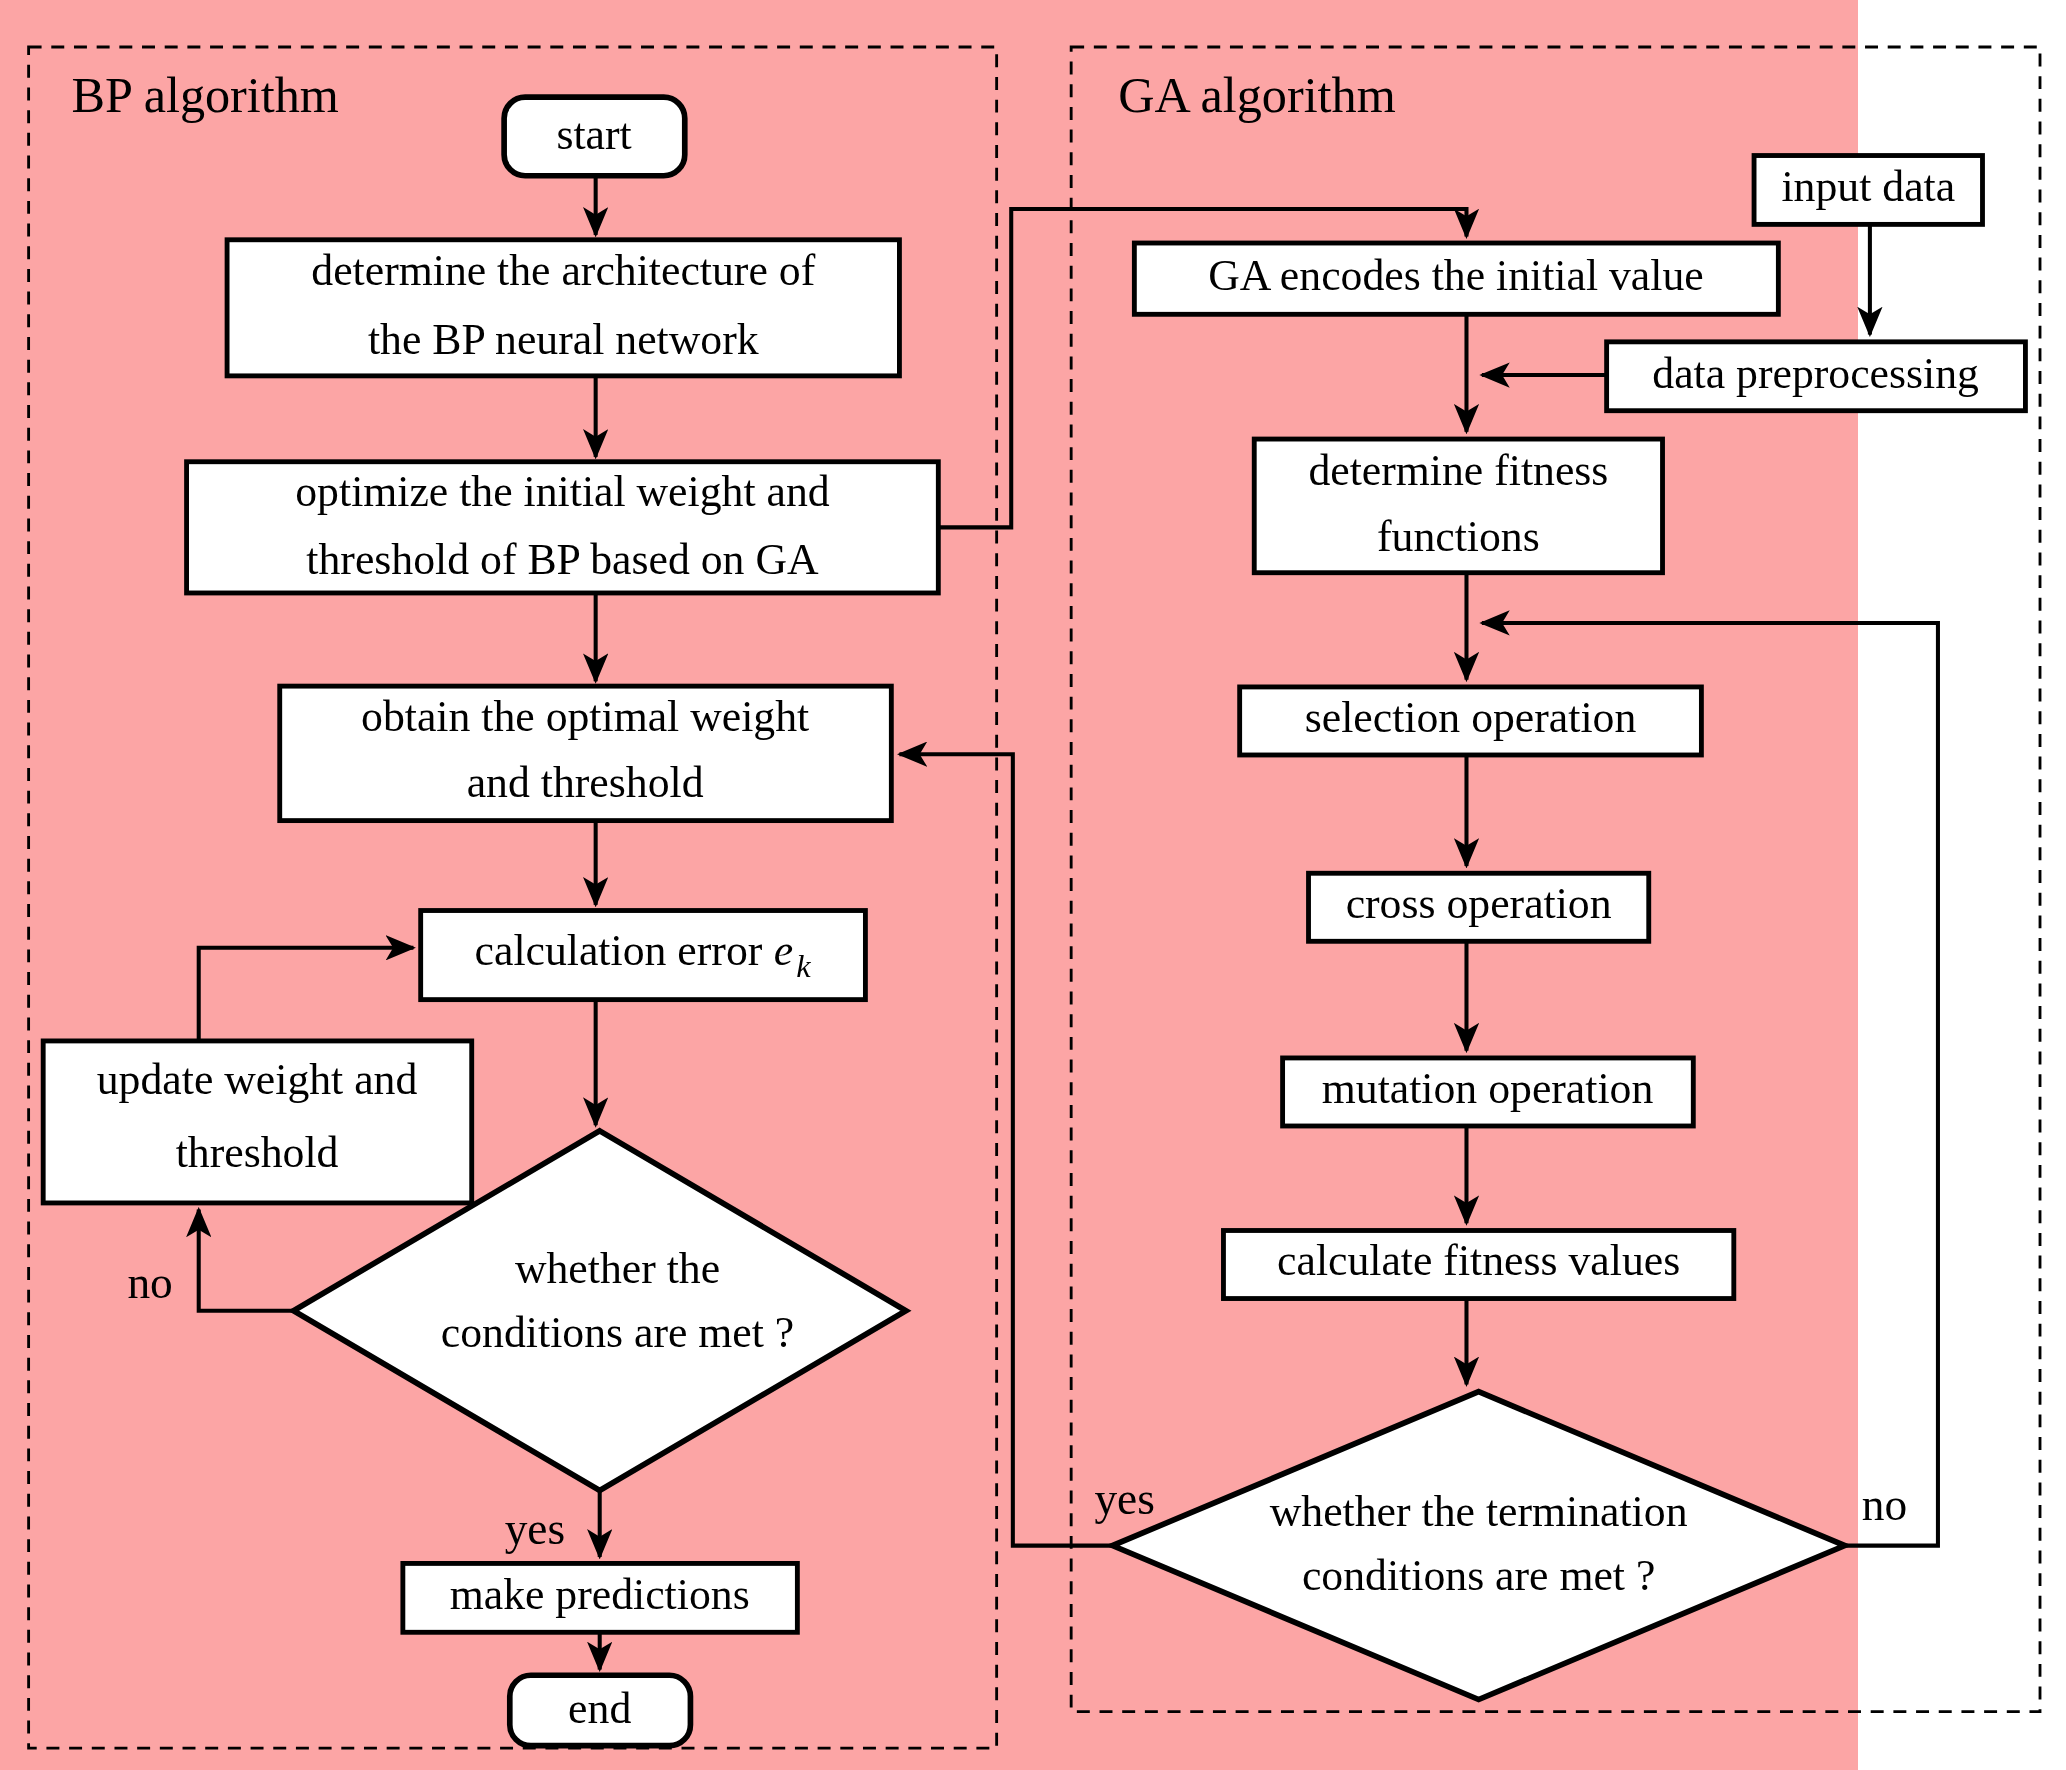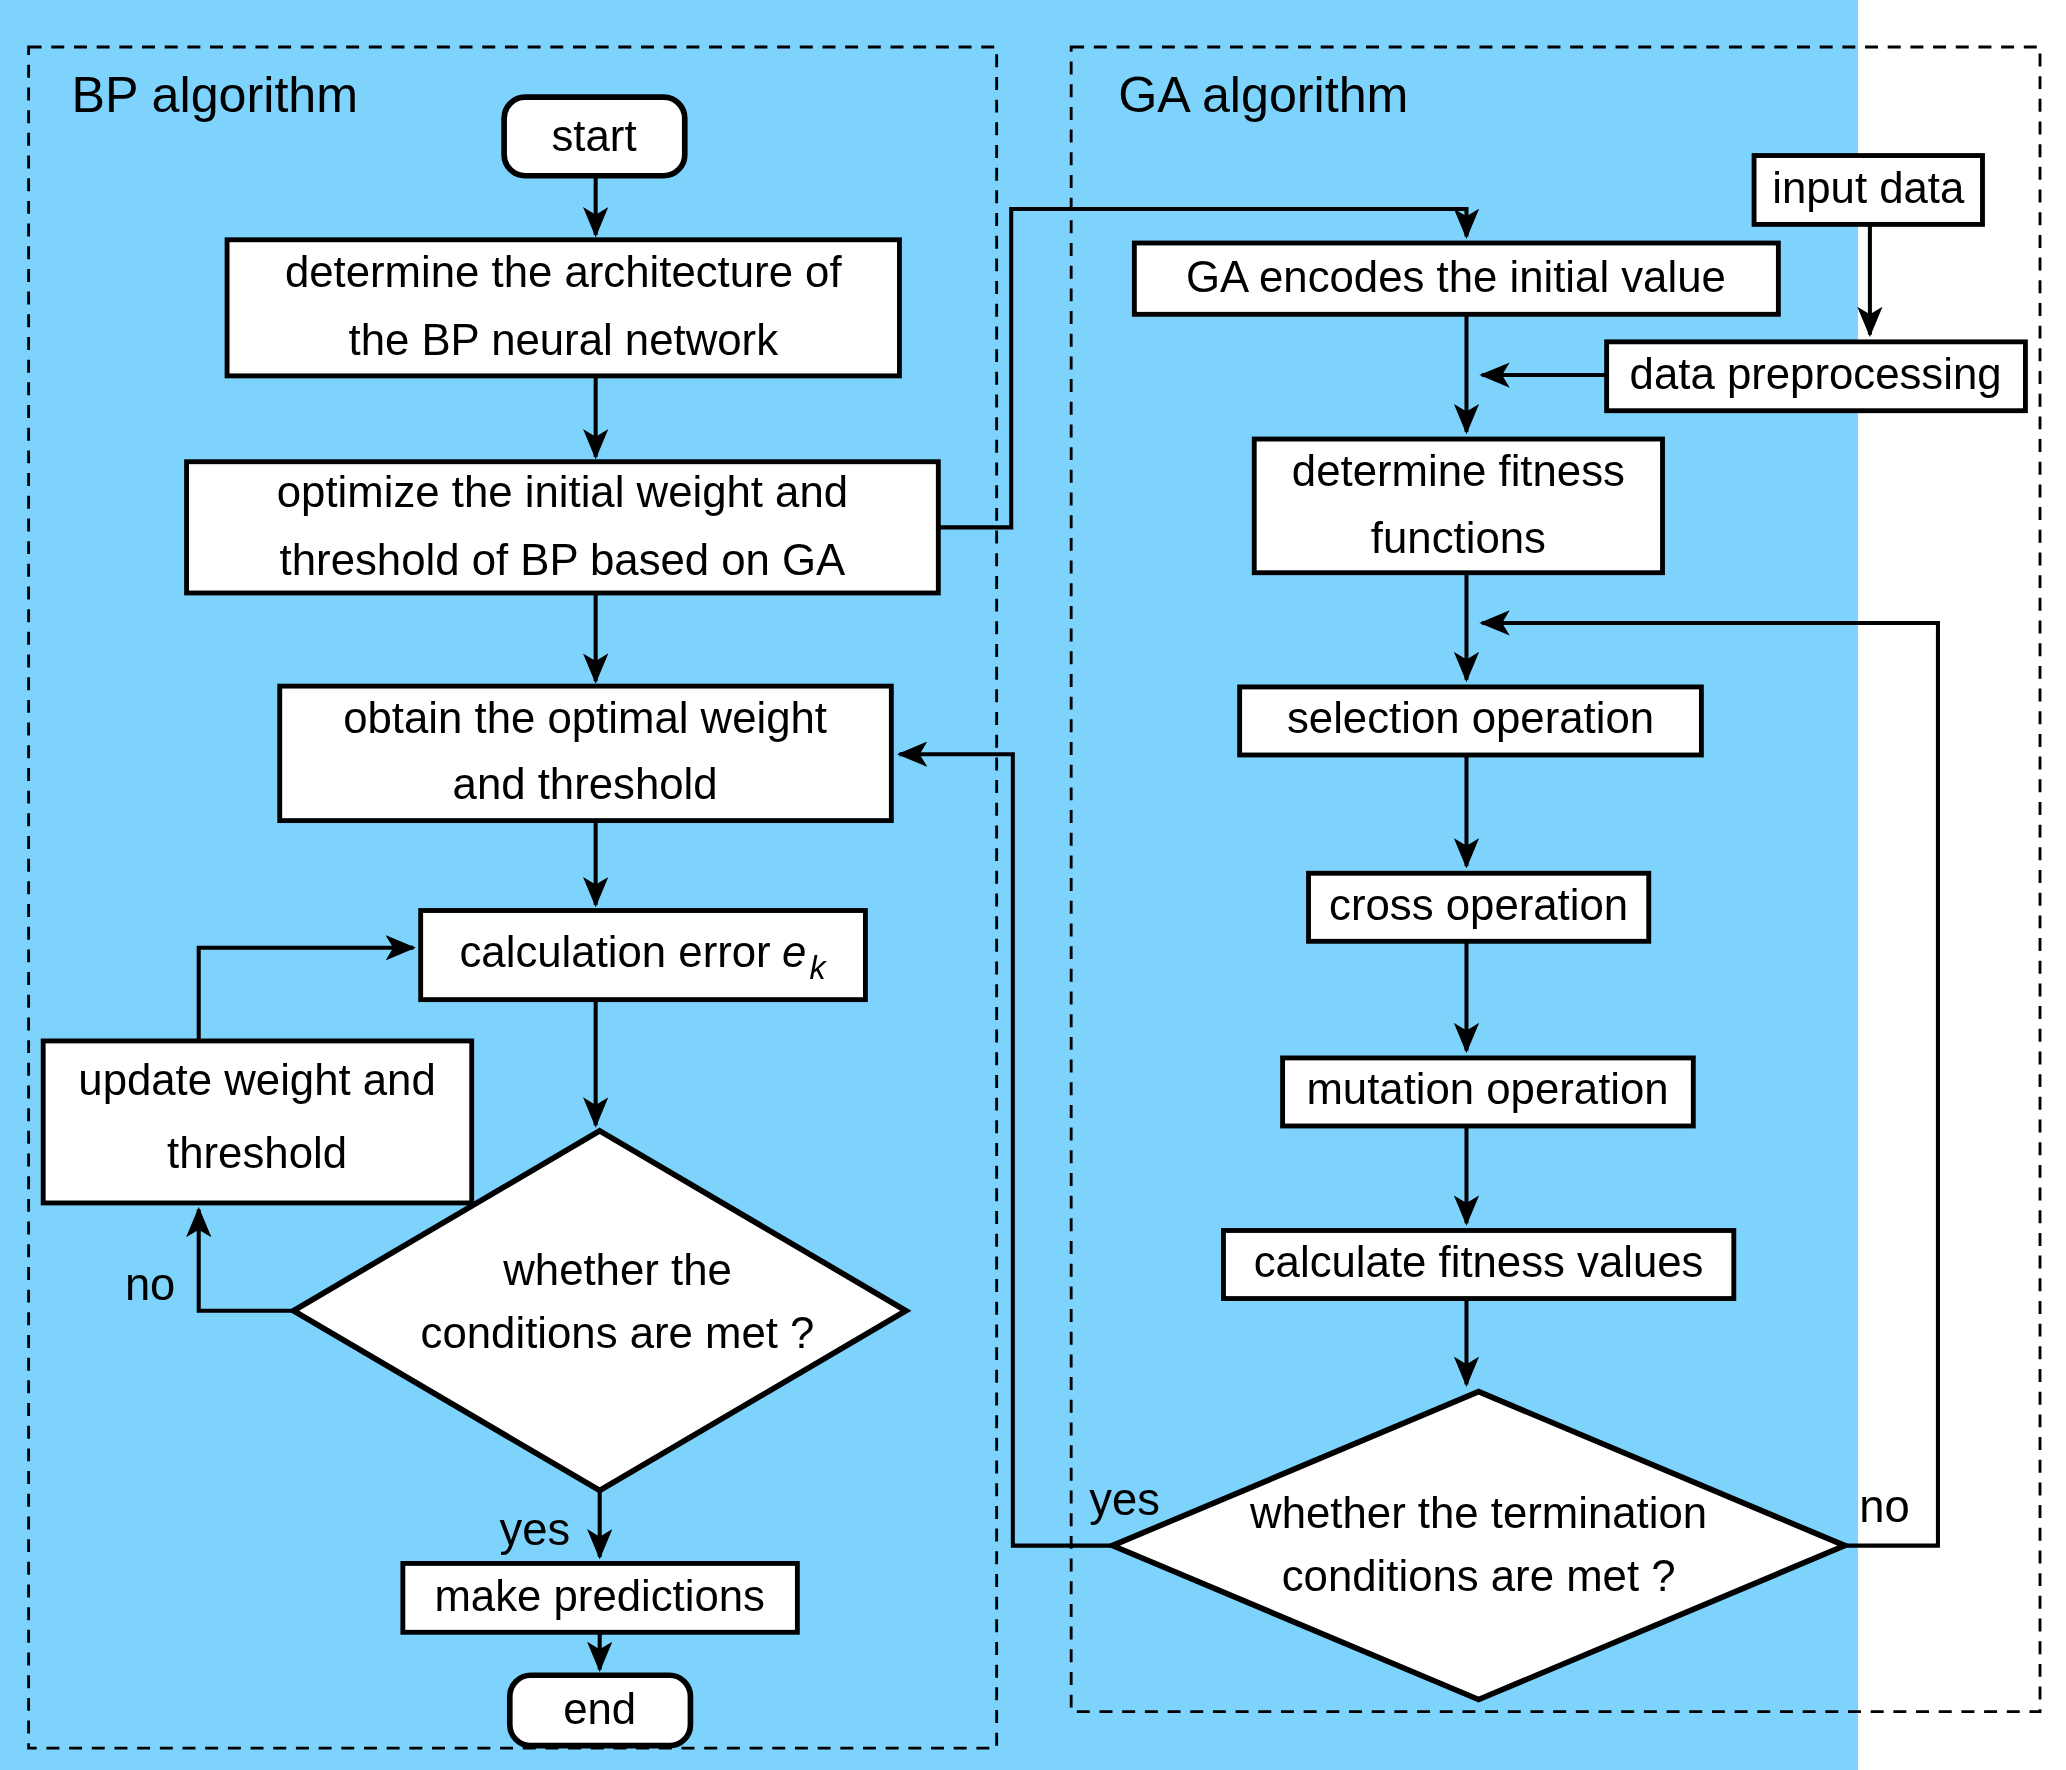--- a/index.html
+++ b/index.html
@@ -1,20 +1,20 @@
 <!DOCTYPE html>
 <html style="font-size:13px"><head>
 <meta charset="utf-8">
 <style>
   html,body{margin:0;padding:0;background:#ffffff;}
   .stage{
     position:relative;
     width:1858px;height:1770px;
-    background:#7dd3fc;
-    font-family:Liberation Sans, sans-serif;
+    background:#fca5a5;
+    font-family:Liberation Serif, serif;
   }
   svg{display:block;width:2067px;height:1770px;}
   .node-box{fill:#ffffff;stroke:#000000;stroke-width:6;}
   .terminal{fill:#ffffff;stroke:#000000;stroke-width:7;}
   .decision{fill:#ffffff;stroke:#000000;stroke-width:7;}
   .panel{fill:none;stroke:#000000;stroke-width:3.5;stroke-dasharray:16 12;}
   .edge{fill:none;stroke:#000000;stroke-width:5;}
   .lbl{font-size:54px;fill:#000000;text-anchor:middle;}
   .mid{dominant-baseline:middle;}
   .title{font-size:62px;fill:#000000;text-anchor:start;}

